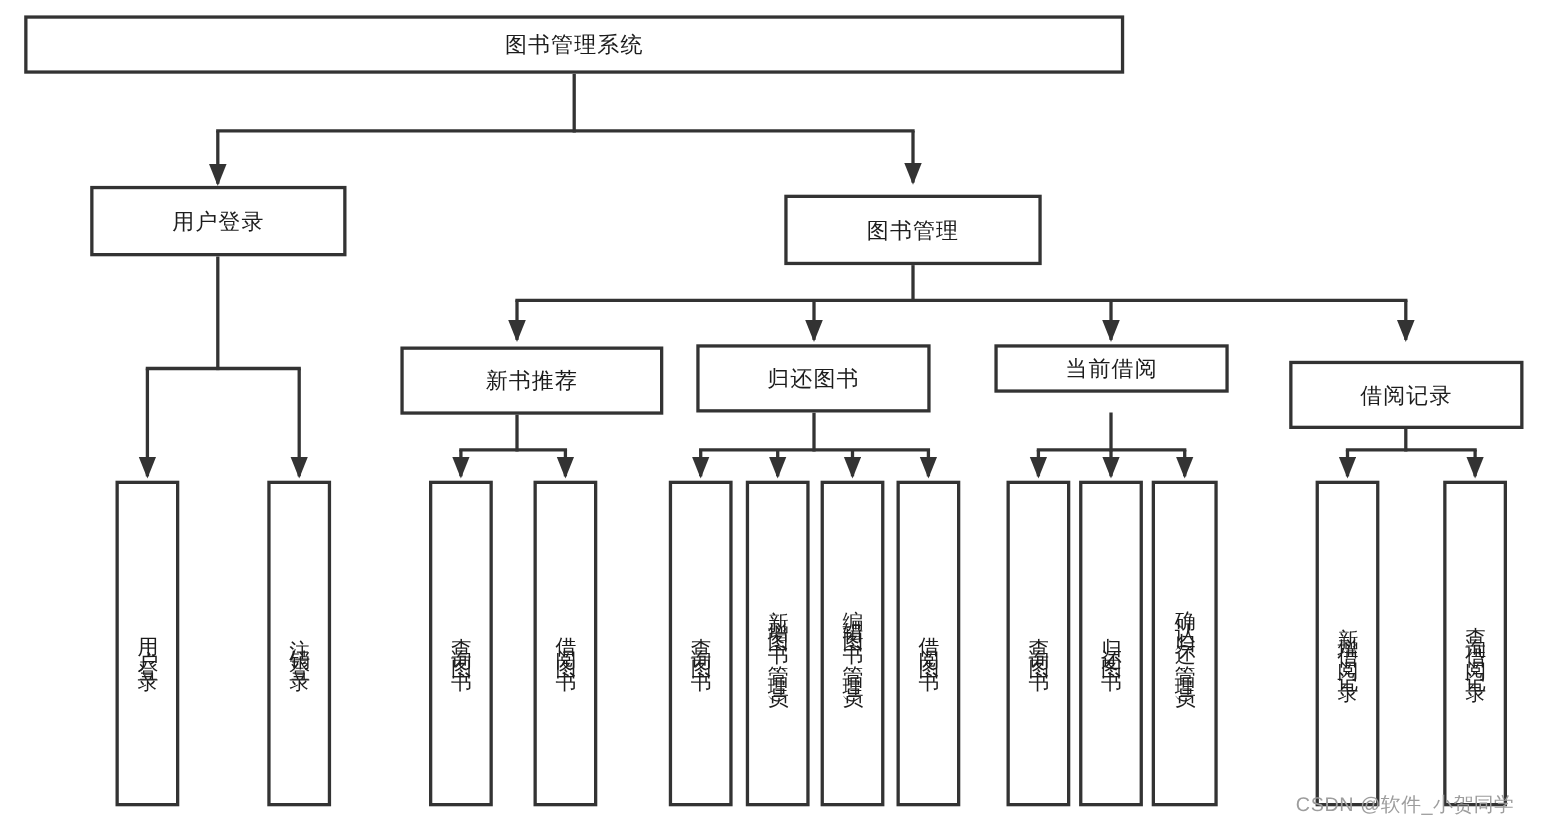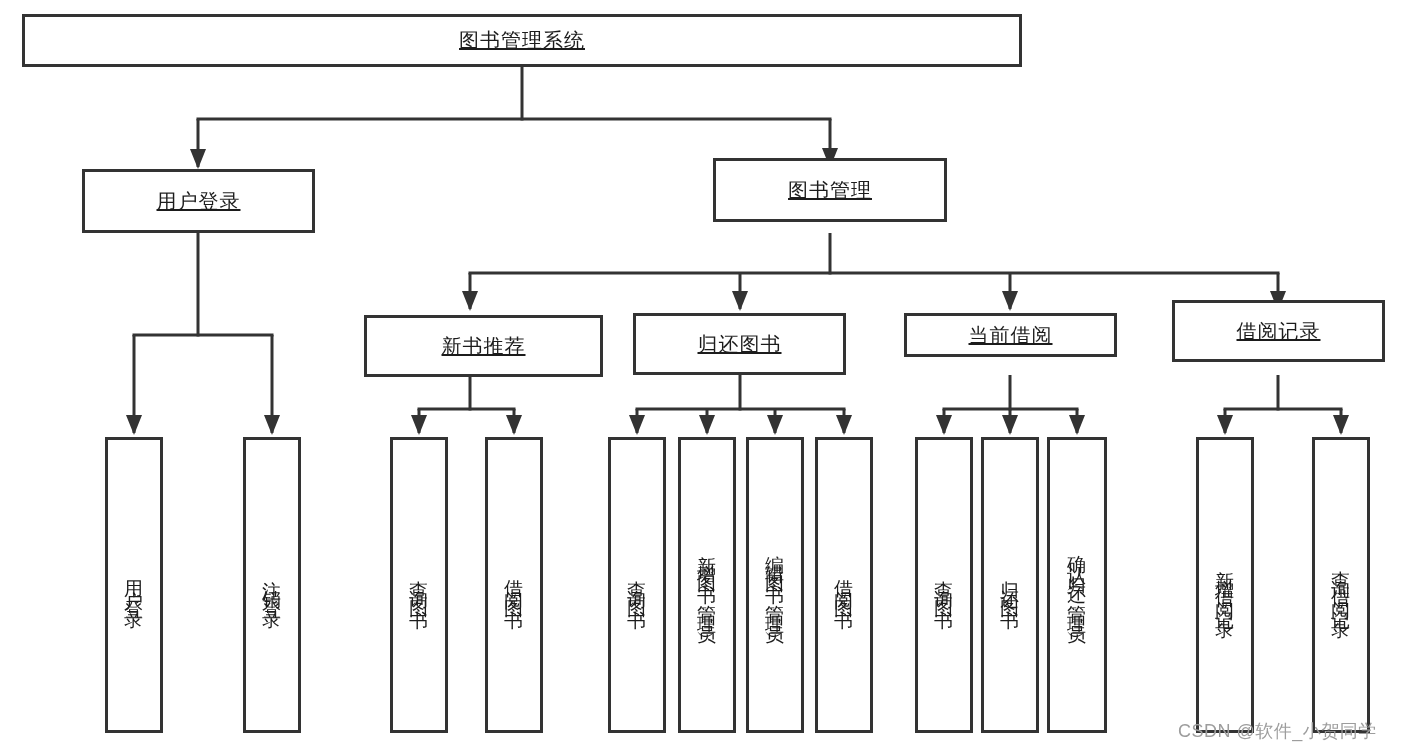--- a/index.html
+++ b/index.html
@@ -19,21 +19,20 @@
     display:flex;
     align-items:center;
     justify-content:center;
     z-index:2;
     color:#1c1c1c;
   }
   .hlabel{
     font-size:20px;
     letter-spacing:1px;
     white-space:nowrap;
-    text-decoration:underline;
   }
   .vlabel{
     writing-mode:vertical-rl;
     text-orientation:mixed;
     font-size:19px;
     line-height:1;
     letter-spacing:10px;
     white-space:nowrap;
   }
   .watermark{
@@ -103,34 +102,34 @@
     </g>
   </svg>
 
   <div class="box" style="left:22px;top:14px;width:1000px;height:53px">
     <span class="hlabel">图书管理系统</span>
   </div>
 
   <div class="box" style="left:82px;top:169px;width:233px;height:64px">
     <span class="hlabel">用户登录</span>
   </div>
-  <div class="box" style="left:713px;top:158px;width:234px;height:64px">
+  <div class="box" style="left:713px;top:177px;width:234px;height:64px">
     <span class="hlabel">图书管理</span>
   </div>
 
   <div class="box" style="left:364px;top:315px;width:239px;height:62px">
     <span class="hlabel">新书推荐</span>
   </div>
   <div class="box" style="left:633px;top:313px;width:213px;height:62px">
     <span class="hlabel">归还图书</span>
   </div>
   <div class="box" style="left:904px;top:313px;width:213px;height:44px">
     <span class="hlabel">当前借阅</span>
   </div>
-  <div class="box" style="left:1172px;top:300px;width:213px;height:62px">
+  <div class="box" style="left:1172px;top:328px;width:213px;height:62px">
     <span class="hlabel">借阅记录</span>
   </div>
 
   <div class="box" style="left:105px;top:437px;width:58px;height:296px">
     <span class="vlabel">用户登录</span>
   </div>
   <div class="box" style="left:243px;top:437px;width:58px;height:296px">
     <span class="vlabel">注销登录</span>
   </div>
 

